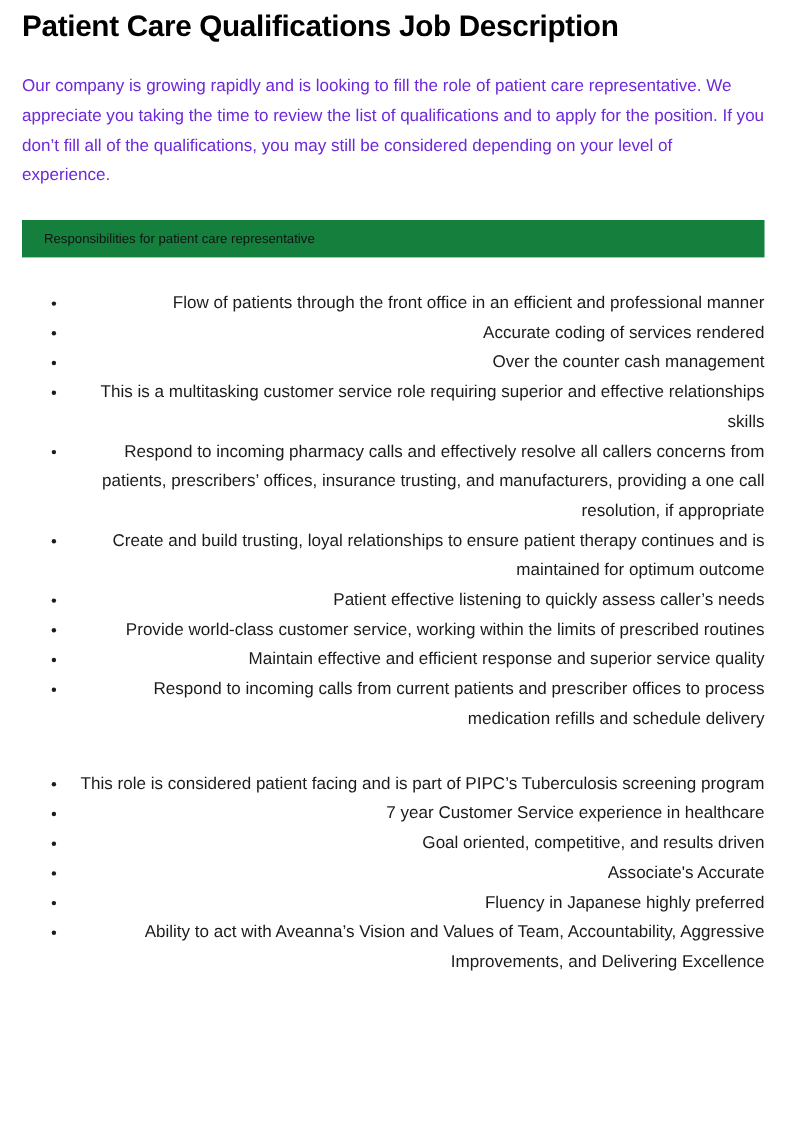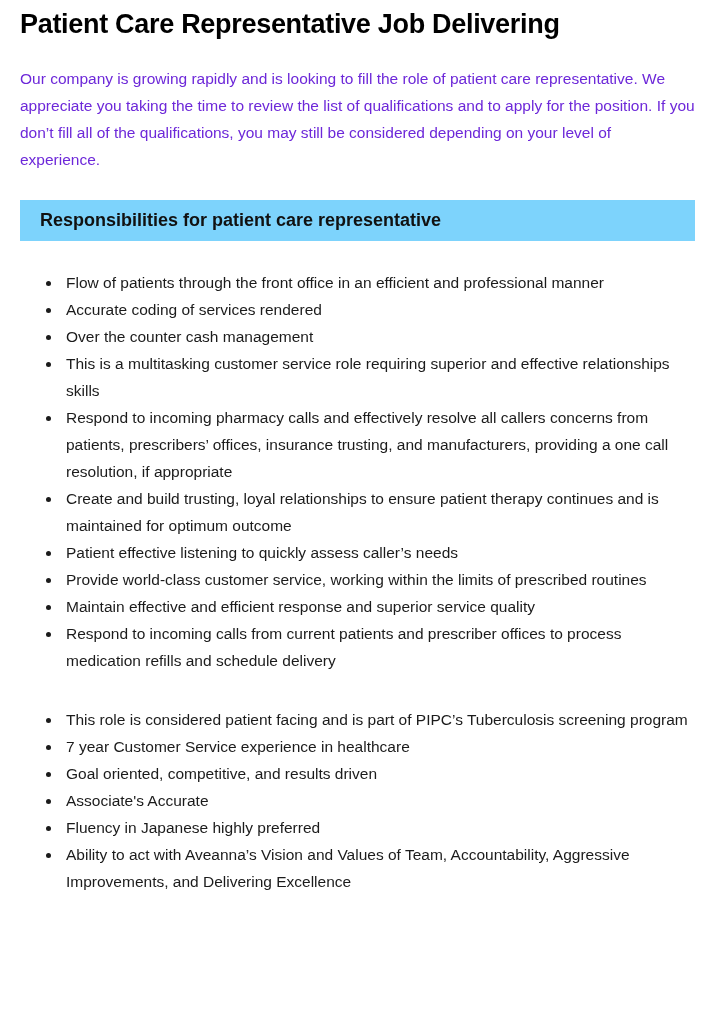--- a/index.html
+++ b/index.html
@@ -22,45 +22,46 @@
     margin: 2px 0 25px 0;
     line-height: 1.2;
   }
   p.intro {
     font-size: 15.5px;
     line-height: 27px;
     margin-bottom: 27px;
     color: #6d28d9;
   }
   .section-header {
-    background: #7dd3fc;
-    font-size: 18px;
-    font-weight: 700;
+    background: #15803d;
+    font-size: 12px;
+    font-weight: 400;
     color: #111111;
     padding: 10px 12px 10px 20px;
     margin-bottom: 28px;
   }
   ul.bullet-list {
     list-style: disc outside;
     padding-left: 42px;
     margin: 0 0 32px 0;
     font-size: 15.5px;
     line-height: 27px;
     color: #1b1b1b;
   }
   ul.bullet-list li {
     padding-left: 4px;
+    text-align: right;
   }
 </style>
 </head>
 <body>
 
 <div class="page">
 
-  <h1 class="doc-title">Patient Care Representative Job Delivering</h1>
+  <h1 class="doc-title">Patient Care Qualifications Job Description</h1>
 
   <p class="intro">Our company is growing rapidly and is looking to fill the role of patient care representative. We appreciate you taking the time to review the list of qualifications and to apply for the position. If you don’t fill all of the qualifications, you may still be considered depending on your level of experience.</p>
 
   <section>
     <div class="section-header">Responsibilities for patient care representative</div>
     <ul class="bullet-list">
         <li>Flow of patients through the front office in an efficient and professional manner</li>
         <li>Accurate coding of services rendered</li>
         <li>Over the counter cash management</li>
         <li>This is a multitasking customer service role requiring superior and effective relationships skills</li>

